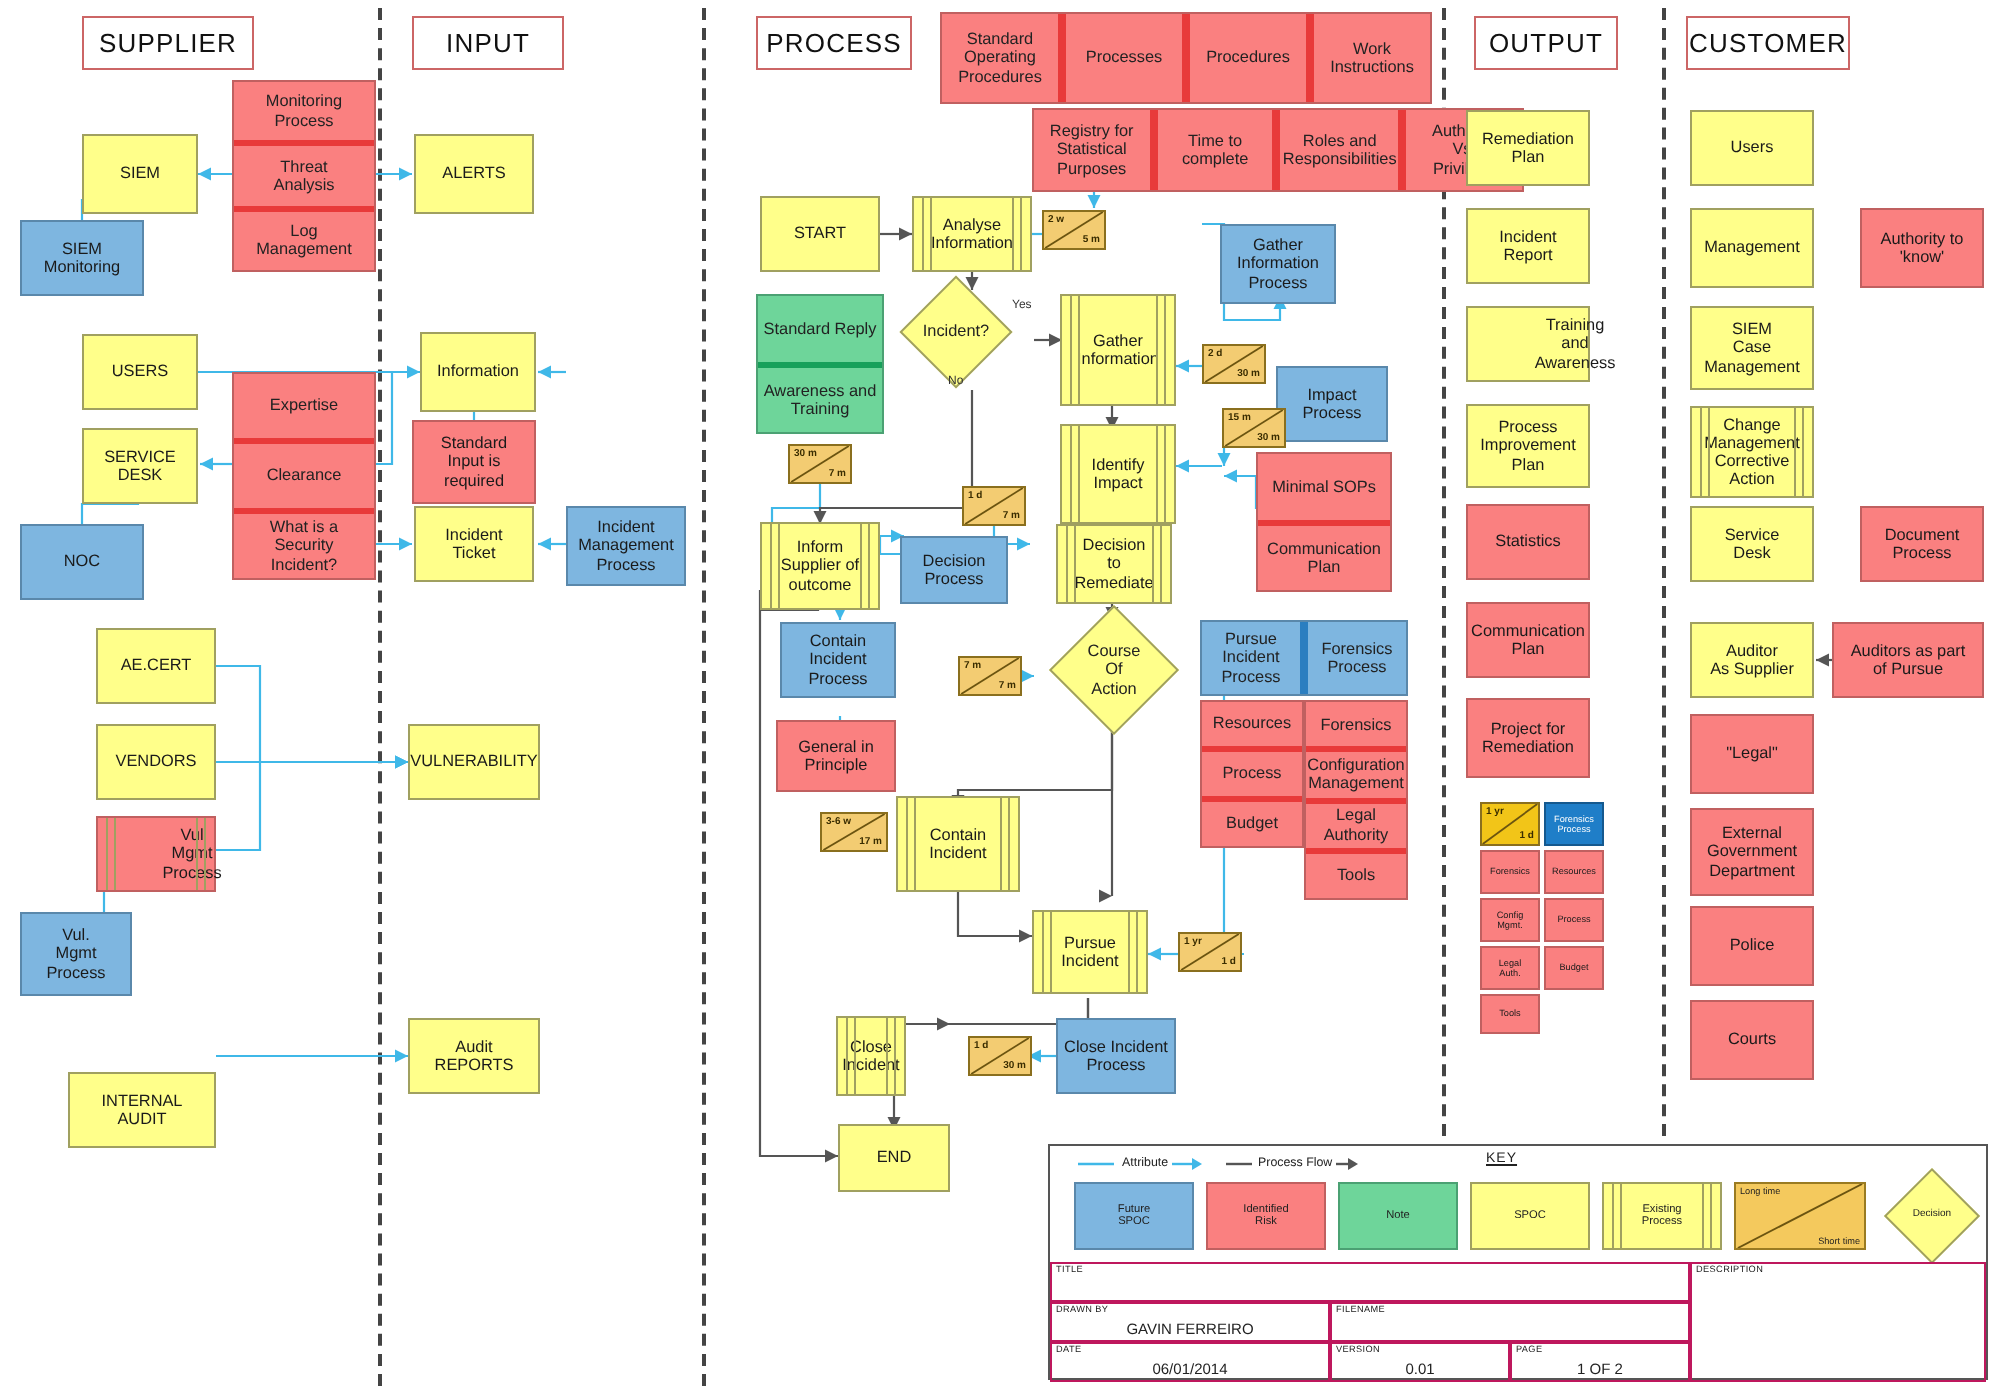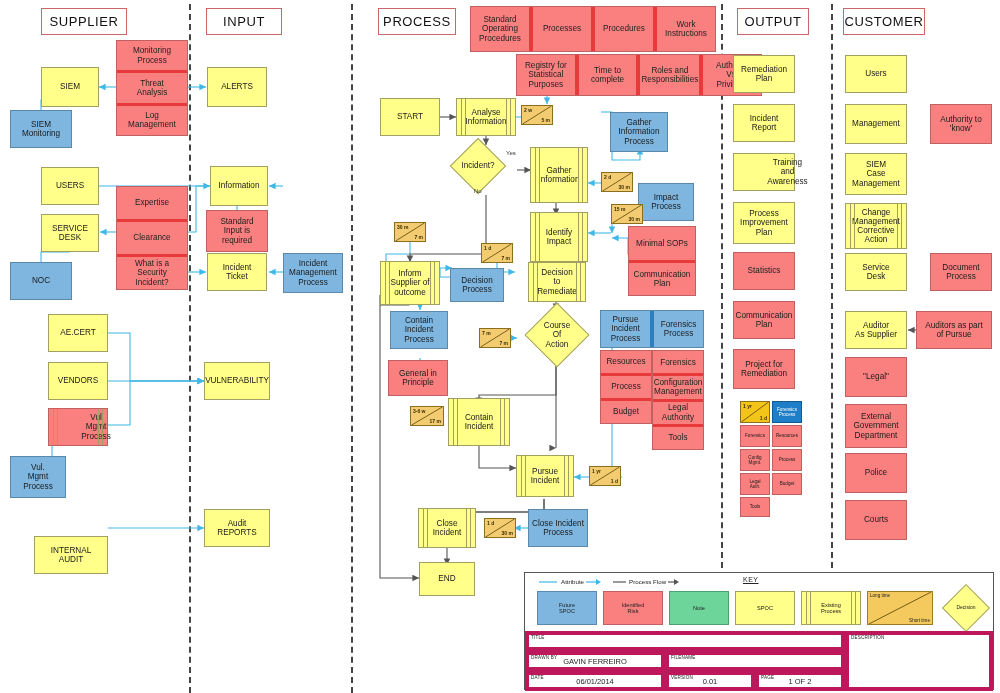--- a/index.html
+++ b/index.html
@@ -62,21 +62,21 @@
   
   #keybox{position:absolute;left:524px;top:572px;width:470px;height:118px;
           background:#fff;border:1px solid #555;box-sizing:border-box;}
   #keyrow{position:absolute;left:0;top:0;width:100%;height:58px;}
   #key-title{position:absolute;left:218px;top:3px;font-size:7px;text-decoration:underline;
           letter-spacing:.5px;}
   .legline{position:absolute;font-size:6.2px;display:flex;align-items:center;gap:2px;}
   .swatch{position:absolute;height:34px;top:18px;font-size:5.6px;display:flex;
           align-items:center;justify-content:center;text-align:center;line-height:1.15;box-sizing:border-box;}
   #tblock{position:absolute;left:0;top:58px;width:100%;height:60px;}
-  .tcell{position:absolute;border:4px solid #be185d;box-sizing:border-box;}
+  .tcell{position:absolute;border:1px solid #be185d;box-sizing:border-box;}
   .tcell .lbl{position:absolute;left:2px;top:0px;font-size:4.6px;color:#222;letter-spacing:.2px;}
   .tcell .val{position:absolute;left:0;right:0;bottom:1px;text-align:center;font-size:7.5px;}
 </style>
 </head>
 <body>
 
 <div id="canvas">
 
   <div class="swimlane-div" style="left:189px;"></div>
   <div class="swimlane-div" style="left:351px;"></div>
@@ -290,20 +290,25 @@
 Information</span>
     </div>
 
   <div class="diamond" style="left:458px;top:146px;width:40px;height:40px;">
     <div class="dshape"></div>
     <div class="dtxt">Incident?</div>
   </div>
   <div class="edgelabel" style="left:506px;top:150px;">Yes</div>
   <div class="edgelabel" style="left:474px;top:188px;">No</div>
 
+  <div class="stack greenstack" style="left:378px;top:147px;width:62px;height:68px;">
+    <div class="seg" style="white-space:pre-line;">Standard Reply</div>
+    <div class="seg" style="white-space:pre-line;">Awareness and
+Training</div>
+  </div>
 
   <div class="node yellow proc" style="left:530px;top:147px;width:58px;height:56px;">
       <span style="white-space:pre-line;">Gather
 Information</span>
     </div>
   <div class="node blue" style="left:610px;top:112px;width:58px;height:40px;">
       <span style="white-space:pre-line;">Gather
 Information
 Process</span>
     </div>
@@ -376,21 +381,21 @@
   </div>
   <div class="stack pinkstack" style="left:652px;top:350px;width:50px;height:98px;">
     <div class="seg">Forensics</div>
     <div class="seg" style="white-space:pre-line;">Configuration
 Management</div>
     <div class="seg" style="white-space:pre-line;">Legal
 Authority</div>
     <div class="seg">Tools</div>
   </div>
 
-  <div class="node yellow proc" style="left:418px;top:508px;width:58px;height:40px;">
+  <div class="node yellow proc" style="left:418px;top:508px;width:35px;height:40px;">
       <span style="white-space:pre-line;">Close
 Incident</span>
     </div>
   <div class="node blue" style="left:528px;top:509px;width:60px;height:38px;">
       <span style="white-space:pre-line;">Close Incident
 Process</span>
     </div>
   <div class="node yellow" style="left:419px;top:562px;width:56px;height:34px;">
       <span>END</span>
     </div>

